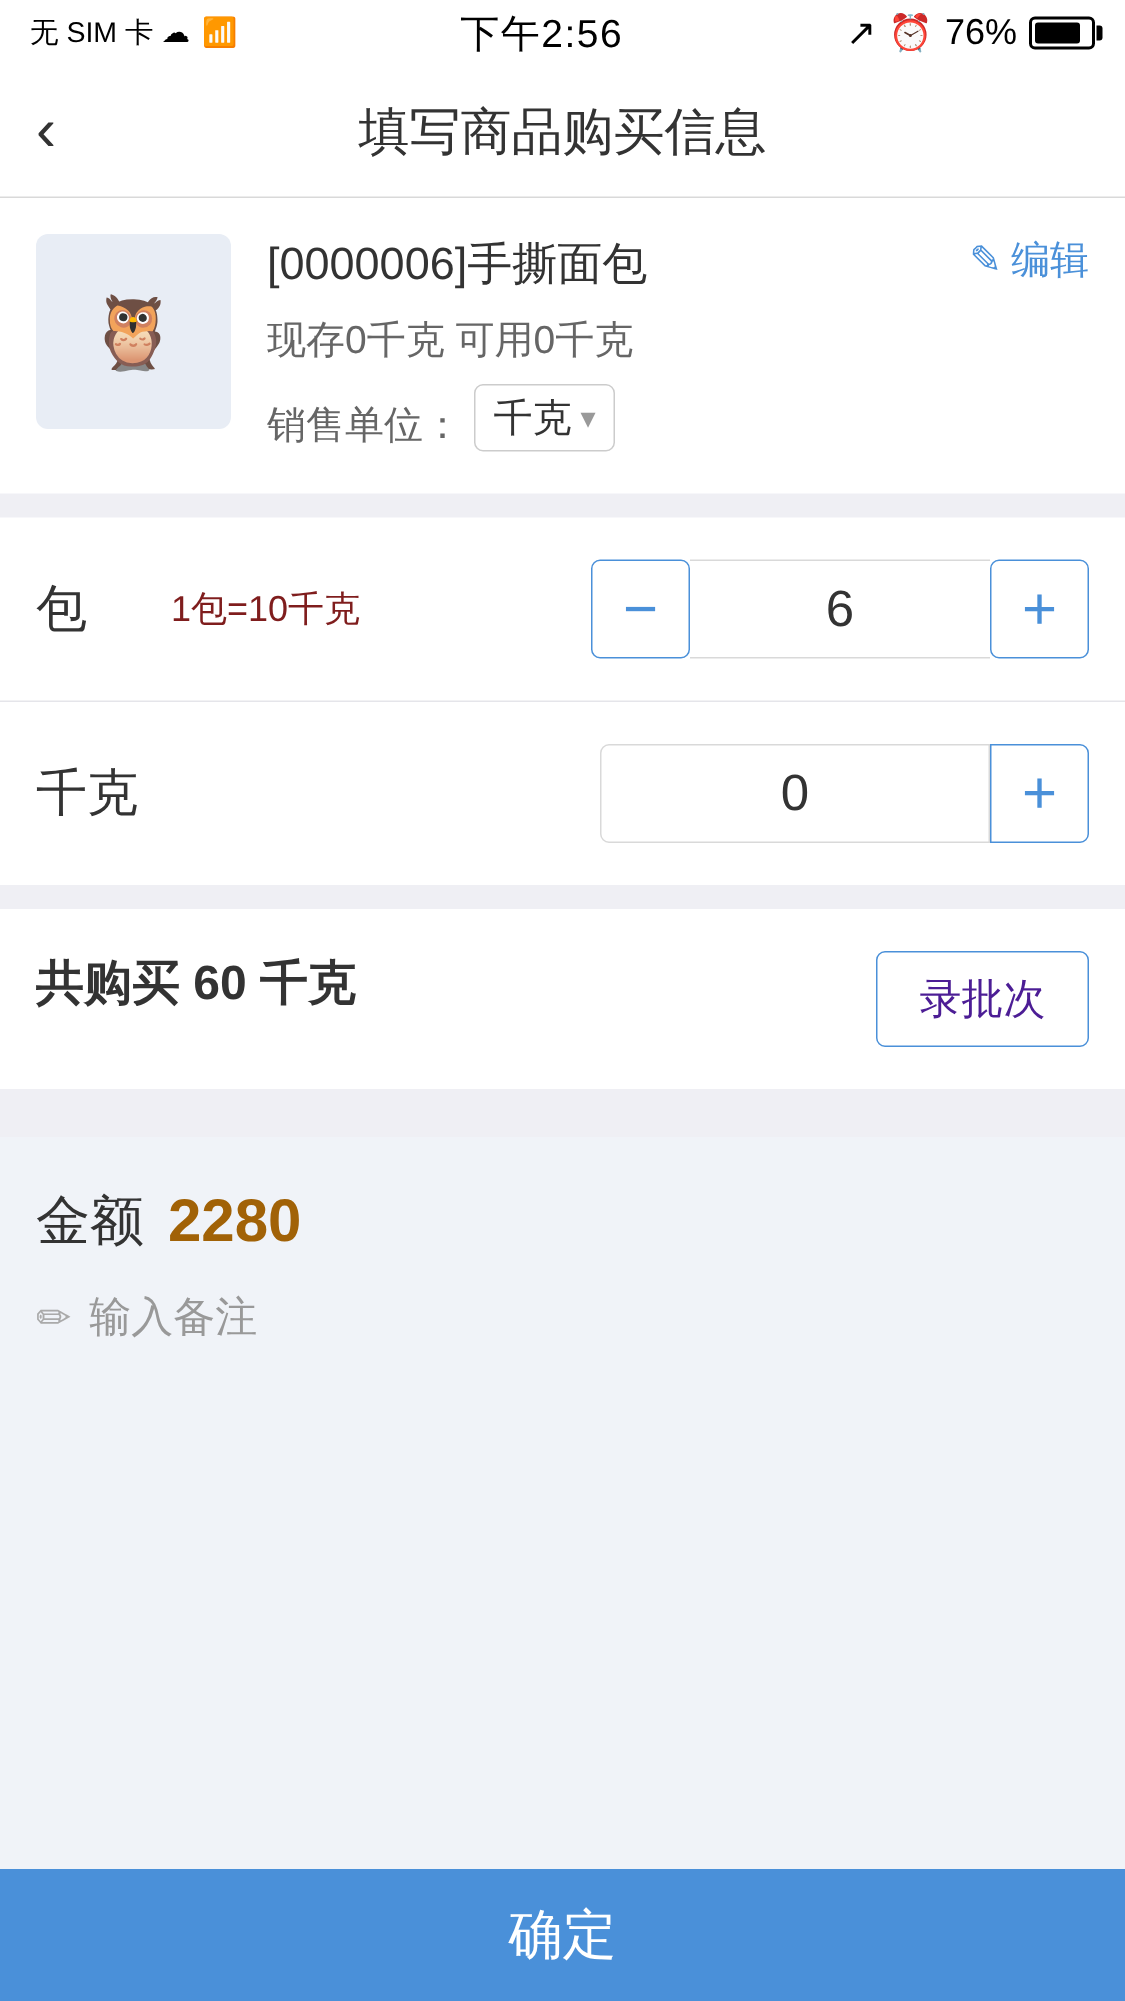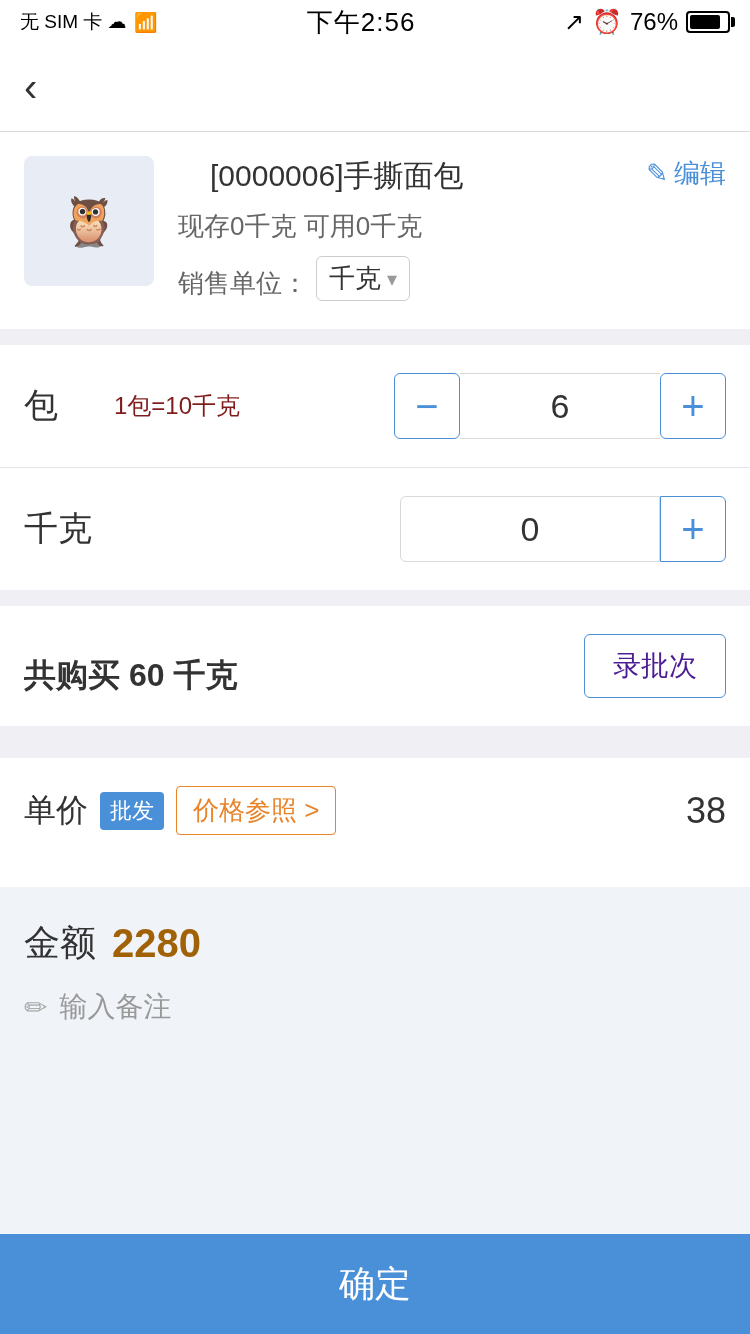--- a/index.html
+++ b/index.html
@@ -128,21 +128,20 @@
       color: #8a9cc5;
     }
     .product-info {
       flex: 1;
     }
     .product-name {
       font-size: 30px;
       color: #333;
       font-weight: 500;
       margin-bottom: 12px;
-      margin-left: 32px;
     }
     .product-stock {
       font-size: 26px;
       color: #666;
       margin-bottom: 12px;
     }
     .product-unit-row {
       display: flex;
       align-items: flex-end;
       font-size: 26px;
@@ -240,21 +239,21 @@
       background: #fff;
       outline: none;
       border-radius: 6px 0 0 6px;
     }
 
     
     .total-section {
       background: #fff;
       padding: 28px 24px;
       display: flex;
-      align-items: flex-end;
+      align-items: flex-start;
       justify-content: space-between;
       margin-bottom: 16px;
       gap: 47px;
     }
     .total-text {
       font-size: 32px;
       color: #333;
     }
     .total-text span {
       font-weight: 600;
@@ -342,21 +341,21 @@
       font-size: 28px;
     }
     .pencil-icon {
       font-size: 28px;
       color: #aaa;
     }
 
     
     .bottom-btn {
       width: 100%;
-      height: 100px;
+      height: 88px;
       background: #4a90d9;
       color: #fff;
       font-size: 36px;
       border: none;
       cursor: pointer;
       display: flex;
       align-items: center;
       justify-content: center;
       margin-top: auto;
       text-align: center;
@@ -381,20 +380,21 @@
     <span>⏰</span>
     <span>76%</span>
     <span class="battery-icon">
       <span class="battery-fill"></span>
     </span>
   </div>
 </div>
 
 <div class="nav-bar">
   <span class="nav-back">‹</span>
+  <span class="nav-title">填写商品购买信息</span>
 </div>
 
 <div class="content">
 
   <div class="product-card">
     <div class="product-image">
       <span class="owl-logo">🦉</span>
     </div>
     <div class="product-info">
       <div class="product-name">[0000006]手撕面包</div>
@@ -439,30 +439,20 @@
     <div class="total-text">
       <span>共购买</span>
       <span>60</span>
       <span>千克</span>
     </div>
     <button class="batch-btn">录批次</button>
   </div>
 
   <div class="divider-bar"></div>
 
-  <div class="price-section">
-    <div class="price-row">
-      <div class="price-label">
-        <span>单价</span>
-        <span class="price-tag-badge">批发</span>
-        <button class="price-ref-btn">价格参照 &gt;</button>
-      </div>
-      <span class="price-value">38</span>
-    </div>
-  </div>
 
   <div class="amount-section">
     <div class="amount-row">
       <span class="amount-label">金额</span>
       <span class="amount-value">2280</span>
     </div>
     <div class="remark-row">
       <span class="pencil-icon">✏</span>
       <span>输入备注</span>
     </div>

